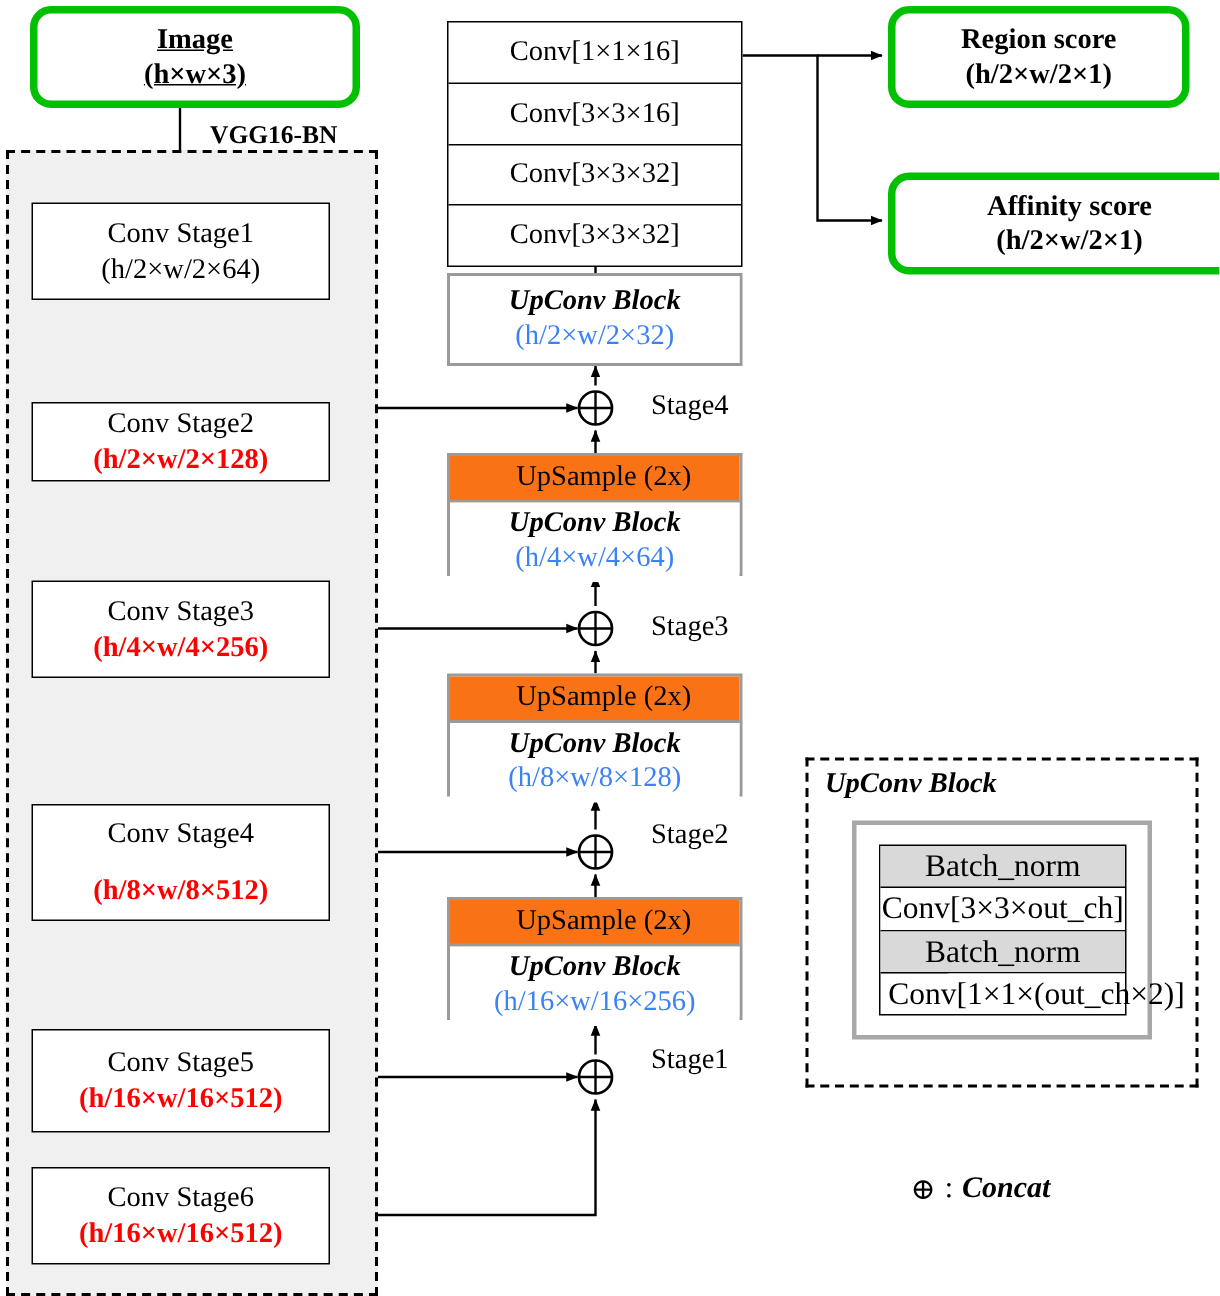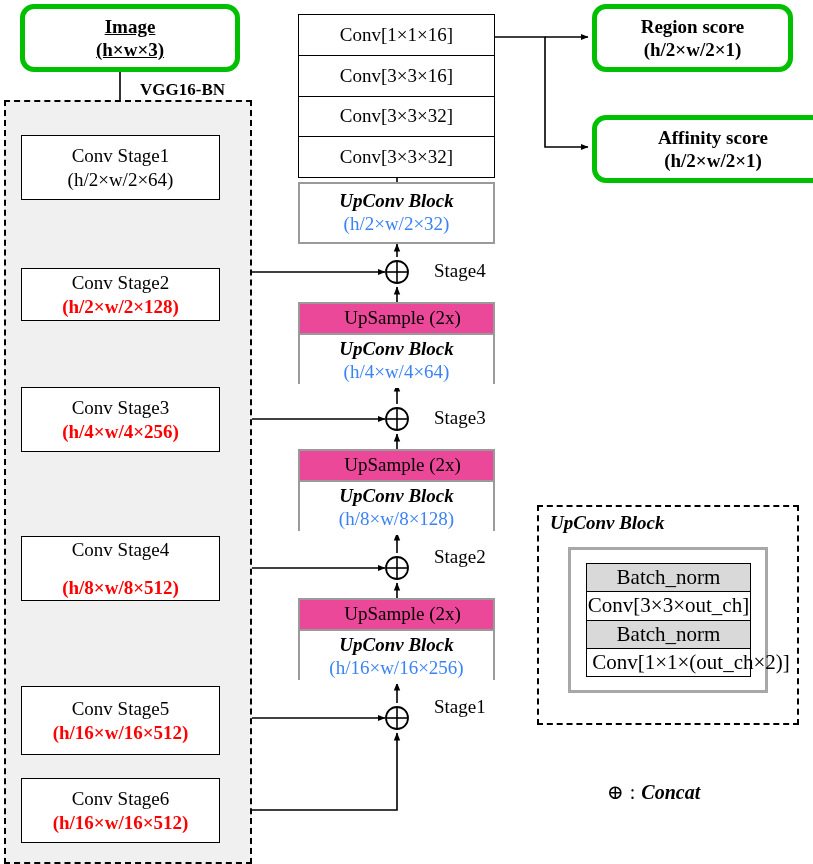--- a/index.html
+++ b/index.html
@@ -82,21 +82,21 @@
   .convstack .row:last-child { border-bottom: none; }
 
   
   .updeck {
     border: 2px solid #9a9a9a;
     background: #ffffff;
     display: flex;
     flex-direction: column;
   }
   .upsample-row {
-    background: #ec4899;
+    background: #f97316;
     border-bottom: 2px solid #9a9a9a;
     text-align: center;
     font-size: 19px;
     color: #000;
     padding: 3px 0 4px 12px;
   }
   .upconv-row {
     flex: 1 1 auto;
     display: flex;
     flex-direction: column;
@@ -268,21 +268,21 @@
   <div class="abs stagebox" style="left:21px; top:240px; width:199px; height:53px;margin-top:28px;">
     <div>Conv Stage2</div>
     <div class="l2red">(h/2×w/2×128)</div>
   </div>
 
   <div class="abs stagebox" style="left:21px; top:387px; width:199px; height:65px;text-align:center;">
     <div>Conv Stage3</div>
     <div class="l2red">(h/4×w/4×256)</div>
   </div>
 
-  <div class="abs stagebox" style="left:21px; top:536px; width:199px; height:65px;gap:14px;">
+  <div class="abs stagebox" style="left:21px; top:536px; width:199px; height:78px;gap:14px;">
     <div>Conv Stage4</div>
     <div class="l2red">(h/8×w/8×512)</div>
   </div>
 
   <div class="abs stagebox" style="left:21px; top:686px; width:199px; height:69px;">
     <div>Conv Stage5</div>
     <div class="l2red">(h/16×w/16×512)</div>
   </div>
 
   <div class="abs stagebox" style="left:21px; top:778px; width:199px; height:65px;">

